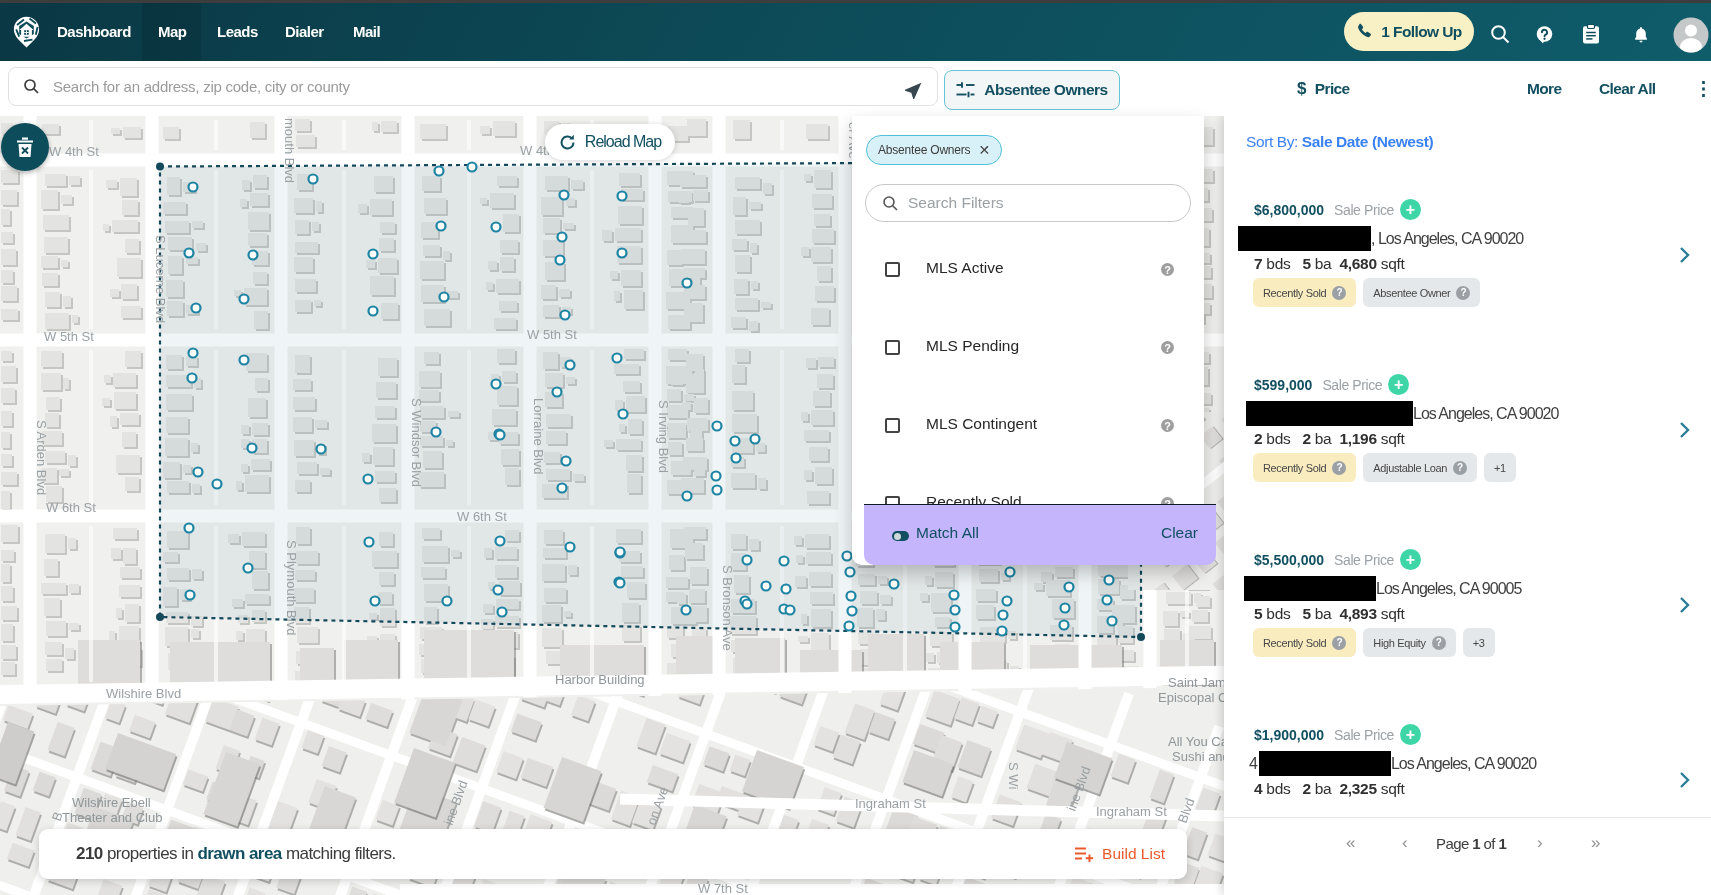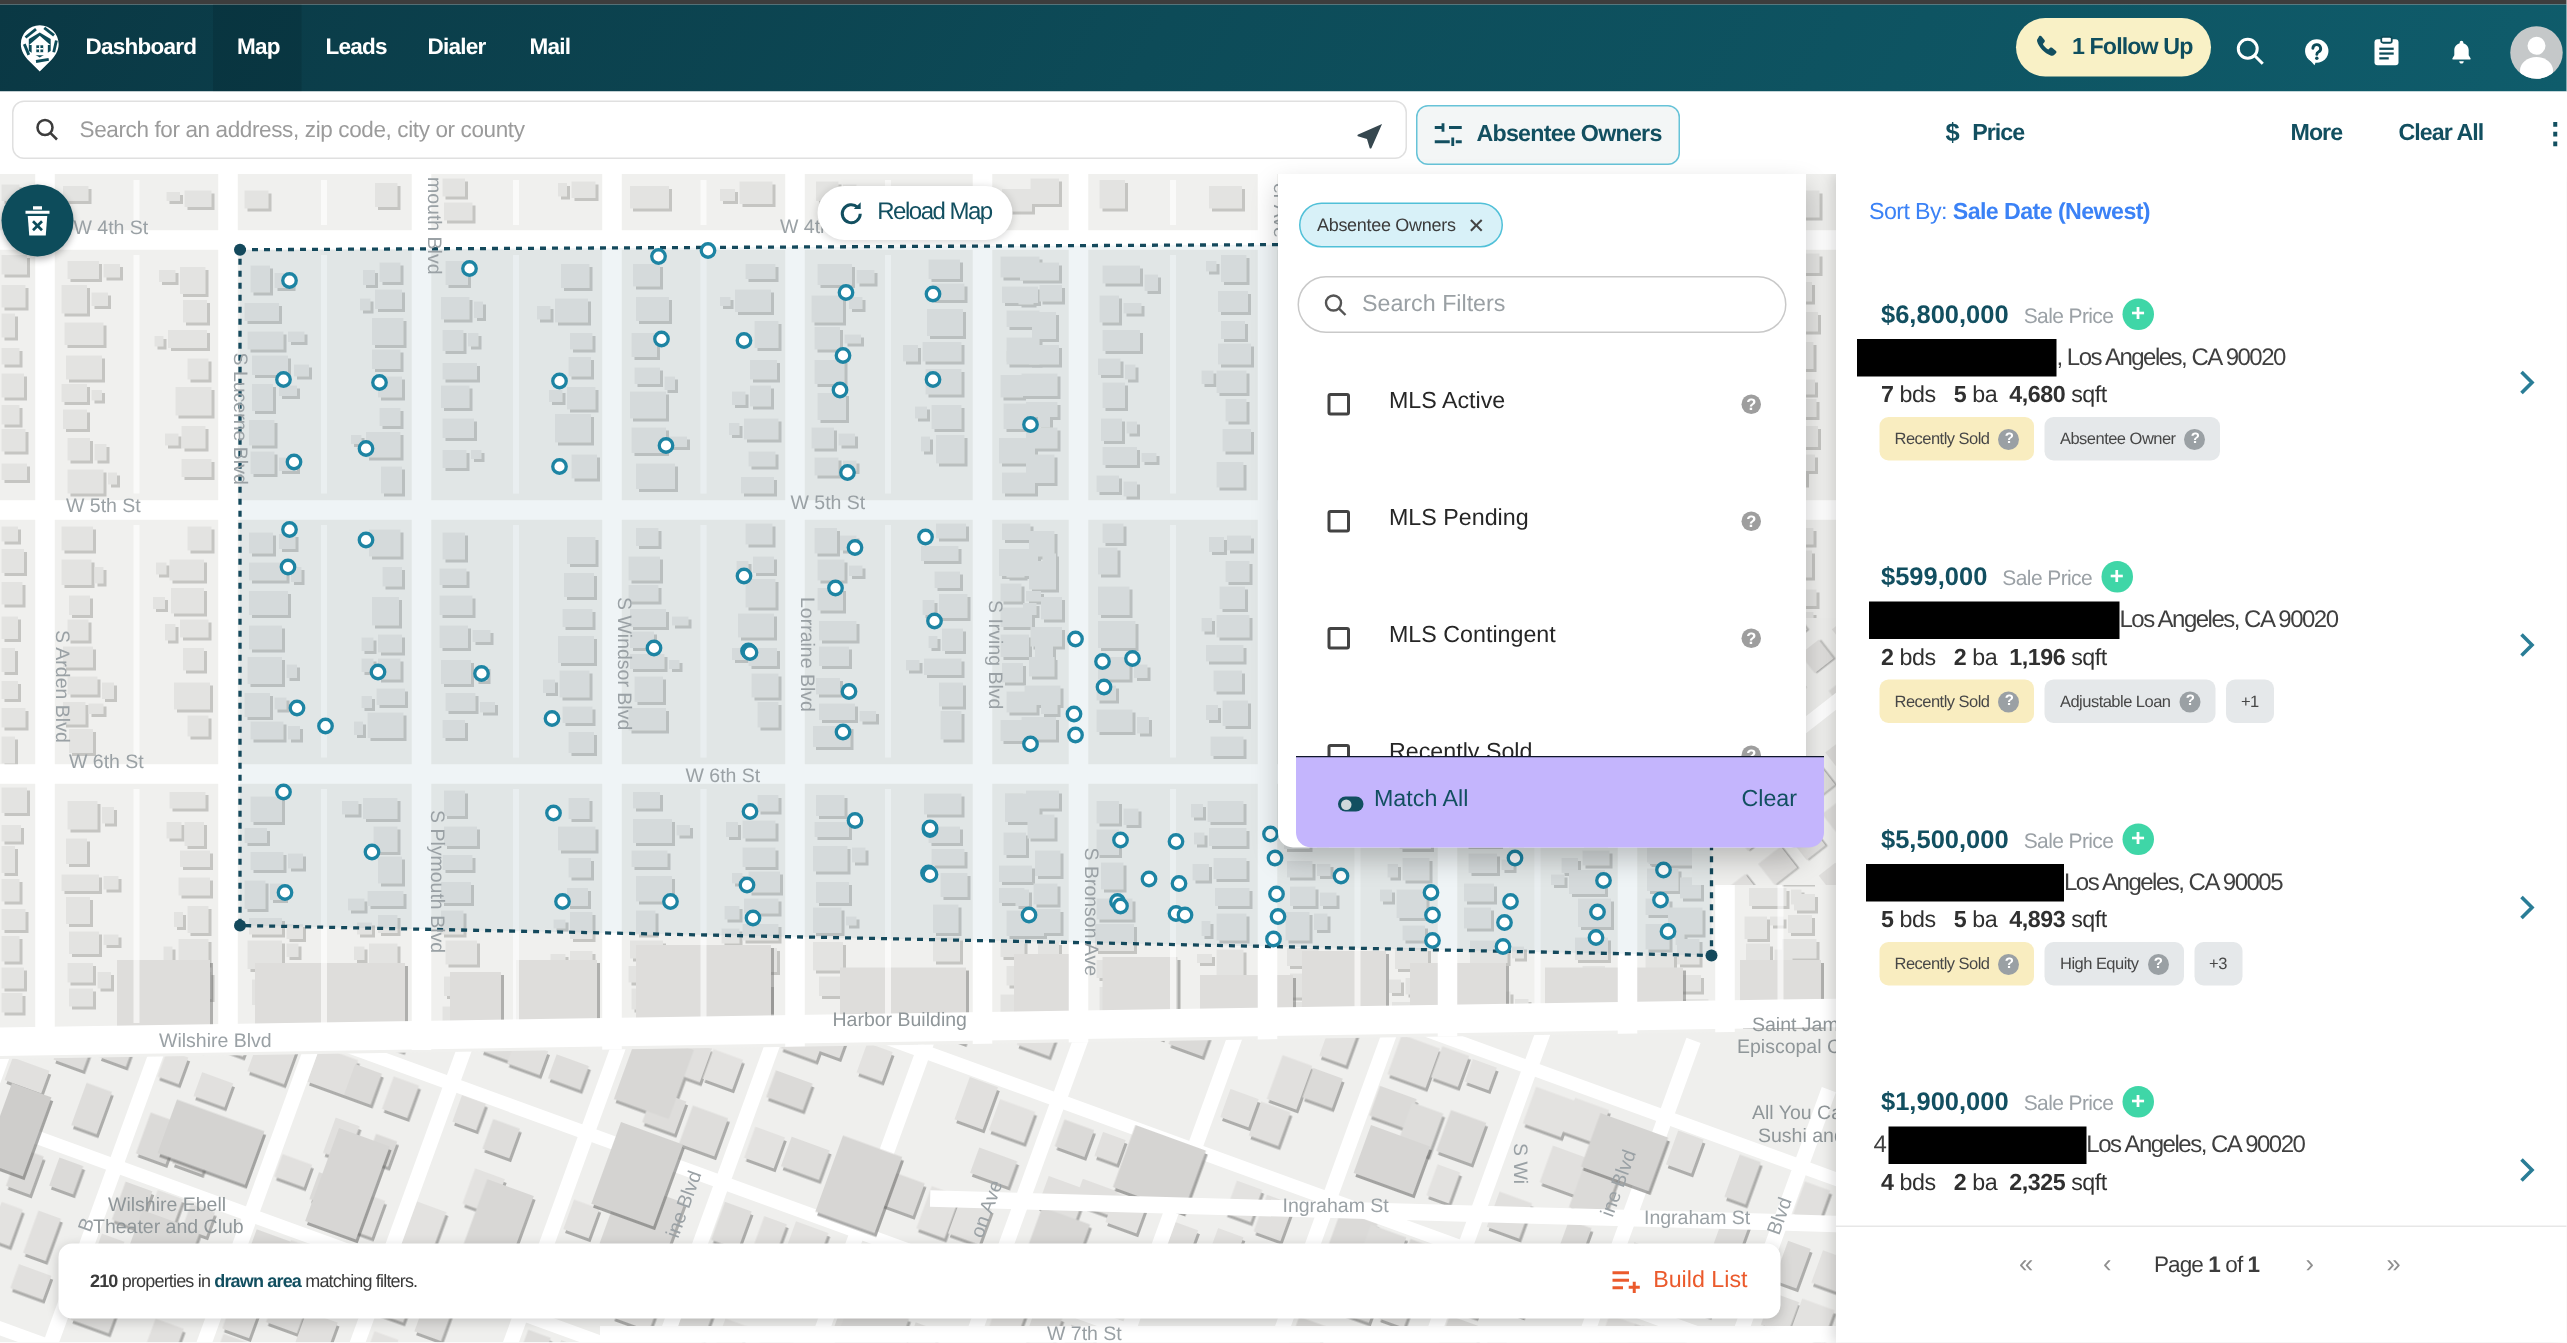--- a/index.html
+++ b/index.html
@@ -10,30 +10,30 @@
 #fup{left:1344px;top:9px;width:130px;height:39px;border-radius:20px;background:#f9f1c6;color:#0f4e5e;font-size:15.5px;letter-spacing:-0.6px;font-weight:700;display:flex;align-items:center;justify-content:center;gap:8px}
 #fbar{left:0;top:61px;width:1711px;height:55px;background:#fff}
 #sbox{left:8px;top:6px;width:930px;height:39px;border:1px solid #e0e0e0;border-radius:8px;background:#fff}
 #sbox span{position:absolute;left:44px;top:10px;font-size:15px;letter-spacing:-0.25px;color:#9b9b9b}
 .fbtn{position:absolute;top:0px;height:55px;display:flex;align-items:center;gap:9px;color:#124f60;font-size:15.5px;letter-spacing:-0.65px;font-weight:600}
 #absbtn{left:944px;top:9px;width:176px;height:40px;background:#f3f6f6;border:1.5px solid #67c3d8;border-radius:8px;display:flex;align-items:center;justify-content:center;gap:9px;color:#124f60;font-size:15.5px;letter-spacing:-0.5px;font-weight:700}
 #notch{left:1022px;top:48px;width:14px;height:14px;background:#fff;transform:rotate(45deg)}
 #fab{left:1px;top:123px;width:48px;height:48px;border-radius:50%;background:#0d4c5b;display:flex;align-items:center;justify-content:center;box-shadow:0 2px 5px rgba(0,0,0,.3)}
 #reload{left:545px;top:124px;width:130px;height:36px;border-radius:18px;background:#fff;box-shadow:0 1px 6px rgba(0,0,0,.18);display:flex;align-items:center;justify-content:center;gap:9px;color:#124f60;font-size:16px;letter-spacing:-1px;font-weight:400}
 #bbar{left:39px;top:829px;width:1148px;height:50px;border-radius:9px;background:#fff;box-shadow:0 2px 8px rgba(0,0,0,.18);display:flex;align-items:center}
-#bbar .txt{margin-left:21px;font-size:12px;letter-spacing:-0.55px;color:#3b3b3b}
+#bbar .txt{margin-left:37px;font-size:17px;letter-spacing:-0.55px;color:#3b3b3b}
 #bbar b{font-weight:700}
 #bbar .da{color:#124f60;font-weight:700}
 #bl{position:absolute;right:22px;top:0;height:50px;display:flex;align-items:center;gap:8px;color:#eb5a2c;font-size:15.5px;font-weight:400}
 #panel{left:1224px;top:116px;width:487px;height:779px;background:#fff;box-shadow:-3px 0 8px rgba(0,0,0,.14)}
 #panel .sort{position:absolute;left:22px;top:17px;font-size:15.5px;letter-spacing:-0.4px;color:#3b82f6}
 #panel .sort b{font-weight:700}
 .lst{position:absolute;left:0;width:487px;height:175px}
 .price{position:absolute;left:30px;top:2px;display:flex;align-items:center}
-.price .p{font-size:17px;font-weight:700;color:#124f60}
+.price .p{font-size:14px;font-weight:700;color:#124f60}
 .price .sp{margin-left:10px;font-size:14px;letter-spacing:-0.4px;color:#9ba1a6}
 .plus{margin-left:6px;width:21px;height:21px;border-radius:50%;background:#3fd6a7;color:#fff;font-size:16px;font-weight:700;display:flex;align-items:center;justify-content:center;line-height:0}
 .addr{position:absolute;left:14px;top:29px;height:25px;font-size:16px;letter-spacing:-1px;color:#3f3f3f;display:flex;align-items:center;white-space:nowrap}
 .blk{display:inline-block;height:25px;background:#000}
 .bds{position:absolute;left:30px;top:58px;font-size:15.5px;letter-spacing:-0.3px;color:#303030}
 .bds b{font-weight:700}
 .tags{position:absolute;left:29px;top:81px;display:flex;gap:7px}
 .tag{height:29px;border-radius:6px;padding:0 10px;display:flex;align-items:center;gap:6px;font-size:11px;letter-spacing:-0.35px;color:#474747;background:#e5e8ea}
 .tag.y{background:#f9edc0}
 .q{width:14px;height:14px;border-radius:50%;background:#9aa0a4;color:#fff;font-size:10px;font-weight:700;display:flex;align-items:center;justify-content:center}

